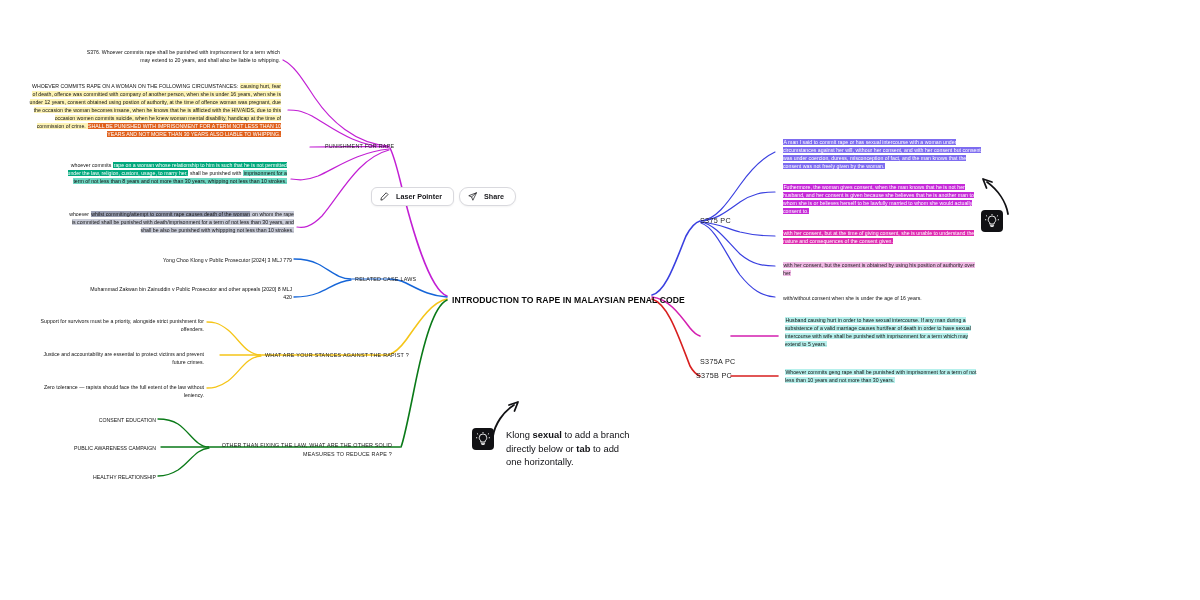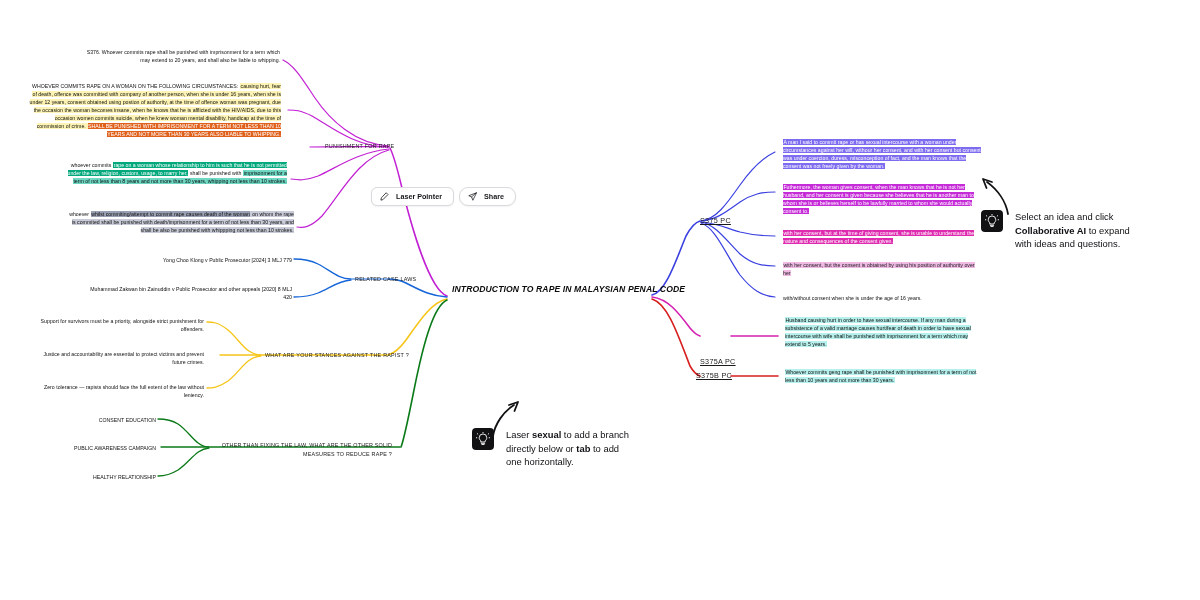--- a/index.html
+++ b/index.html
@@ -43,21 +43,20 @@
   .blabel {
     position: absolute;
     font-size: 5.4px;
     color: #1a1a1a;
     letter-spacing: 0.25px;
     white-space: nowrap;
   }
   .blabel.sect {
     font-size: 7.2px;
     letter-spacing: 0.3px;
-    text-decoration: underline;
   }
   .wrapbl {
     position: absolute;
     font-size: 5.4px;
     color: #1a1a1a;
     letter-spacing: 0.2px;
     line-height: 1.6;
     text-align: right;
   }
 
@@ -154,21 +153,21 @@
       <path d="M701,223 C716,228 726,255 740,275 C752,290 762,296 775,297" stroke="#3a40e0" stroke-width="1.2"></path>
 
       <path d="M652,297 C668,299 678,312 690,328 C694,333 697,335 700,336" stroke="#d41fb0" stroke-width="1.6"></path>
       <path d="M731,336 C750,336 762,336 778,336" stroke="#d41fb0" stroke-width="1.6"></path>
 
       <path d="M652,299 C668,304 678,335 690,366 C694,373 697,375 700,376" stroke="#d81f1f" stroke-width="1.6"></path>
       <path d="M731,376 C750,376 762,376 778,376" stroke="#d81f1f" stroke-width="1.6"></path>
     </g>
   </svg>
 
-  <div class="root" style="left:452px; top:284px;font-style:italic;">INTRODUCTION TO RAPE IN MALAYSIAN PENAL CODE</div>
+  <div class="root" style="left:452px; top:295px;">INTRODUCTION TO RAPE IN MALAYSIAN PENAL CODE</div>
 
   <div class="pill" style="left:371px; top:187px;">
     <span>
       <svg width="9" height="9" viewBox="0 0 16 16" fill="none" stroke="#16161a" stroke-width="1.4" stroke-linecap="round" stroke-linejoin="round">
         <path d="M11.5 1.8 14.2 4.5 5 13.7 1.6 14.4 2.3 11z"></path>
       </svg>
     </span>
     <span>Laser Pointer</span>
   </div>
 
@@ -278,34 +277,33 @@
   </svg>
 
   <div class="callout" style="left:981px; top:210px;">
     <div class="bulb">
       <svg width="14" height="14" viewBox="0 0 20 20" fill="none" stroke="#ffffff" stroke-width="1.3" stroke-linecap="round">
         <path d="M7 12.6c-1.5-1-2.4-2.6-2.4-4.4A5.4 5.4 0 0 1 10 2.8a5.4 5.4 0 0 1 5.4 5.4c0 1.8-.9 3.4-2.4 4.4v1.7H7z"></path>
         <path d="M7.6 16.2h4.8M8.4 17.9h3.2"></path>
         <path d="M10 1V0M2.6 3.1 1.8 2.3M17.4 3.1l.8-.8M1.2 8.2H.2M19.8 8.2h-1"></path>
       </svg>
     </div>
-    <div class="callout-text"><span>Select an idea and click</span><br><b>Collaborative AI</b><span> to expand</span><br><span>with ideas and questions.</span></div>
   </div>
 
   <svg class="arrowmark" style="left:489px; top:400px;" width="34" height="38" viewBox="0 0 34 38">
     <path d="M4,36 C6,24 14,12 25,5" fill="none" stroke="#111114" stroke-width="1.8" stroke-linecap="round"></path>
     <path d="M29,2 L25.5,11 M29,2 L20,5" fill="none" stroke="#111114" stroke-width="1.8" stroke-linecap="round"></path>
   </svg>
 
   <div class="callout" style="left:472px; top:428px;">
     <div class="bulb">
       <svg width="14" height="14" viewBox="0 0 20 20" fill="none" stroke="#ffffff" stroke-width="1.3" stroke-linecap="round">
         <path d="M7 12.6c-1.5-1-2.4-2.6-2.4-4.4A5.4 5.4 0 0 1 10 2.8a5.4 5.4 0 0 1 5.4 5.4c0 1.8-.9 3.4-2.4 4.4v1.7H7z"></path>
         <path d="M7.6 16.2h4.8M8.4 17.9h3.2"></path>
         <path d="M10 1V0M2.6 3.1 1.8 2.3M17.4 3.1l.8-.8M1.2 8.2H.2M19.8 8.2h-1"></path>
       </svg>
     </div>
-    <div class="callout-text"><span>Laser </span><b>sexual</b><span> to add a branch
+    <div class="callout-text"><span>Klong </span><b>sexual</b><span> to add a branch
 directly below or </span><b>tab</b><span> to add
 one horizontally.</span></div>
   </div>
 
 </div>
 
 </body></html>

